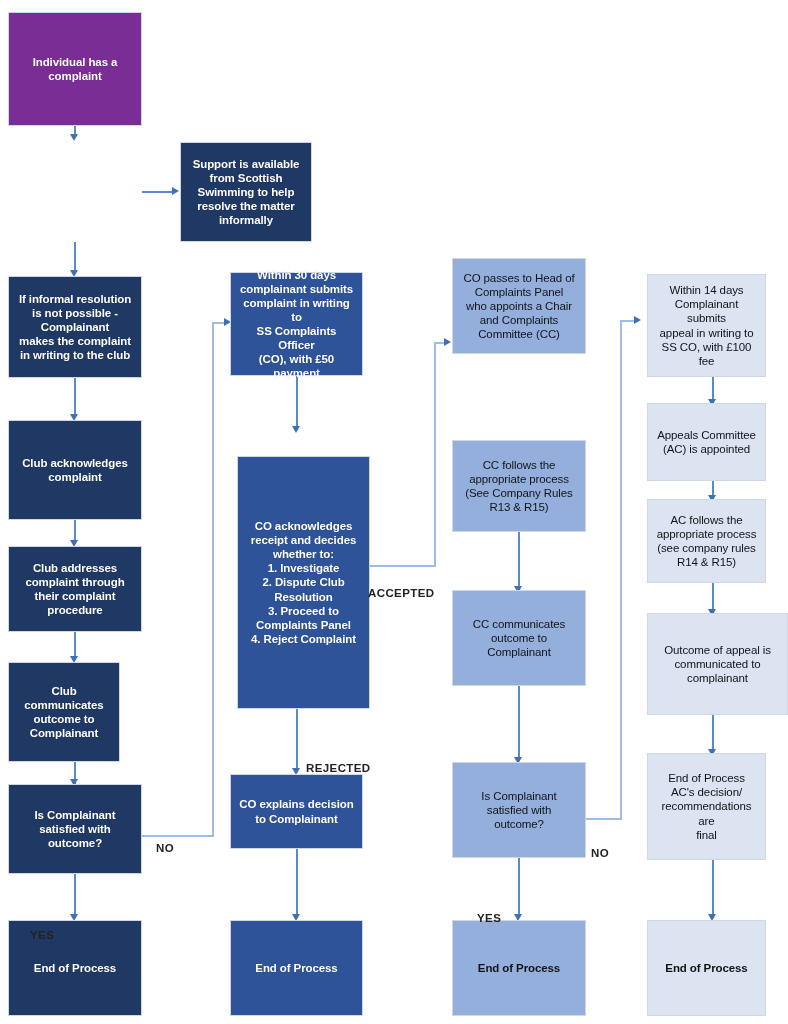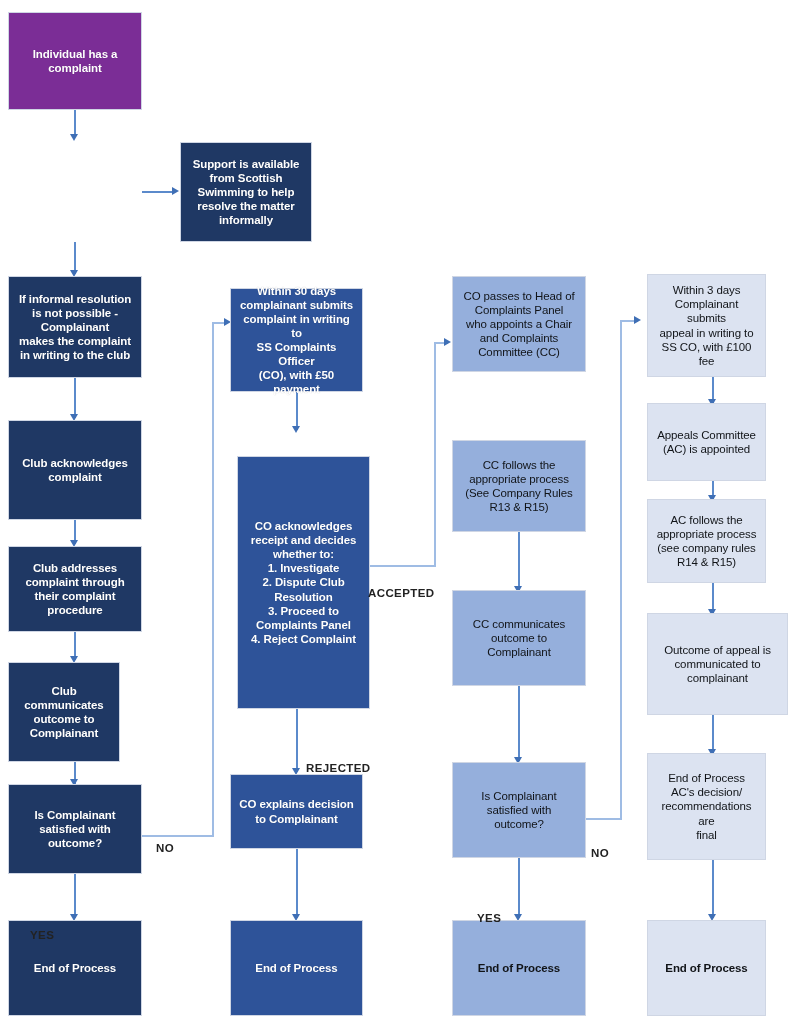--- a/index.html
+++ b/index.html
@@ -154,21 +154,21 @@
 
   <div class="ln v" style="left:712px; top:583px; height:30px;"></div>
   <div class="arrow down" style="left:708px; top:609px;"></div>
 
   <div class="ln v" style="left:712px; top:715px; height:38px;"></div>
   <div class="arrow down" style="left:708px; top:749px;"></div>
 
   <div class="ln v" style="left:712px; top:860px; height:58px;"></div>
   <div class="arrow down" style="left:708px; top:914px;"></div>
 
-  <div class="node c-purple" style="left:8px; top:12px; width:134px; height:98px;">
+  <div class="node c-purple" style="left:8px; top:12px; width:134px; height:114px;">
     <span class="txt">Individual has a
 complaint</span>
   </div>
 
 
   <div class="node c-navy" style="left:8px; top:276px; width:134px; height:102px;">
     <span class="txt">If informal resolution
 is not possible -
 Complainant
 makes the complaint
@@ -204,21 +204,21 @@
   </div>
 
   <div class="node c-navy" style="left:180px; top:142px; width:132px; height:100px;">
     <span class="txt">Support is available
 from Scottish
 Swimming to help
 resolve the matter
 informally</span>
   </div>
 
-  <div class="node c-blue" style="left:230px; top:272px; width:133px; height:104px;margin-top:16px;">
+  <div class="node c-blue" style="left:230px; top:272px; width:133px; height:104px;">
     <span class="txt">Within 30 days
 complainant submits
 complaint in writing to
 SS Complaints Officer
 (CO), with £50
 payment</span>
   </div>
 
   <div class="node c-blue" style="left:237px; top:430px; width:133px; height:253px;margin-top:26px;">
     <span class="txt">CO acknowledges
@@ -234,21 +234,21 @@
 
   <div class="node c-blue" style="left:230px; top:774px; width:133px; height:75px;">
     <span class="txt">CO explains decision
 to Complainant</span>
   </div>
 
   <div class="node c-blue" style="left:230px; top:920px; width:133px; height:96px;">
     <span class="txt">End of Process</span>
   </div>
 
-  <div class="node c-mid" style="left:452px; top:276px; width:134px; height:96px;">
+  <div class="node c-mid" style="left:452px; top:258px; width:134px; height:96px;">
     <span class="txt">CO passes to Head of
 Complaints Panel
 who appoints a Chair
 and Complaints
 Committee (CC)</span>
   </div>
 
   <div class="node c-mid" style="left:452px; top:440px; width:134px; height:92px;">
     <span class="txt">CC follows the
 appropriate process
@@ -266,21 +266,21 @@
     <span class="txt">Is Complainant
 satisfied with
 outcome?</span>
   </div>
 
   <div class="node c-mid bold" style="left:452px; top:920px; width:134px; height:96px;">
     <span class="txt">End of Process</span>
   </div>
 
   <div class="node c-pale" style="left:647px; top:274px; width:119px; height:103px;">
-    <span class="txt">Within 3 days
+    <span class="txt">Within 14 days
 Complainant submits
 appeal in writing to
 SS CO, with £100 fee</span>
   </div>
 
   <div class="node c-pale" style="left:647px; top:403px; width:119px; height:78px;">
     <span class="txt">Appeals Committee
 (AC) is appointed</span>
   </div>
 

